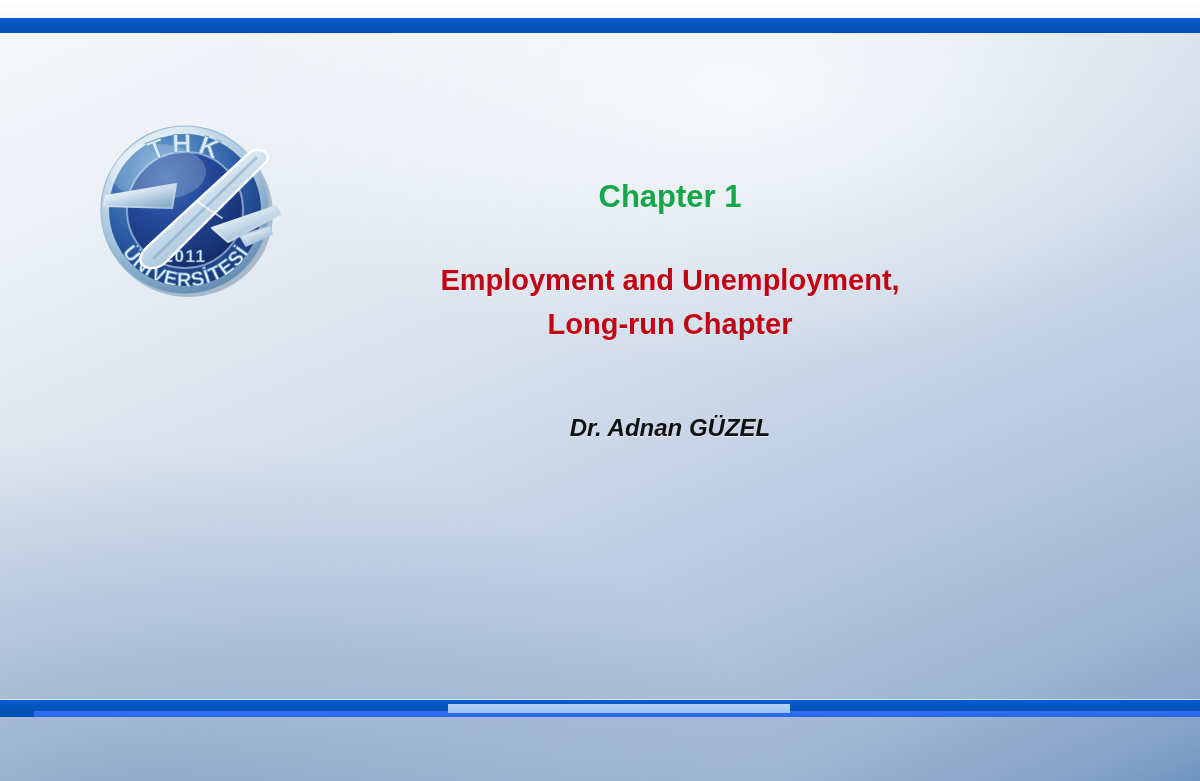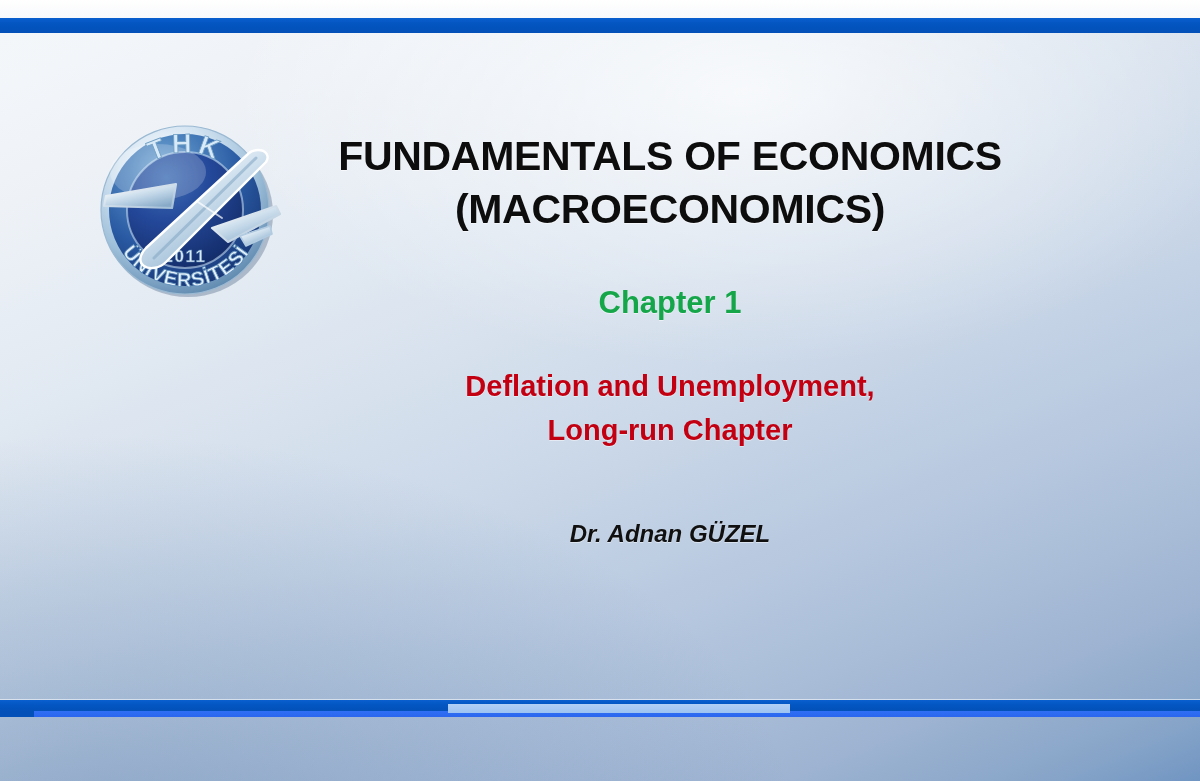--- a/index.html
+++ b/index.html
@@ -258,29 +258,25 @@
 
         <path d="M 176,48 L 74,148" stroke="rgba(130,165,195,0.55)" stroke-width="3" stroke-linecap="round" fill="none"></path>
 
         <path d="M 118,92 L 142,108" stroke="rgba(255,255,255,0.7)" stroke-width="2" stroke-linecap="round" fill="none"></path>
       </g>
     </svg>
   </div>
 
   <div class="content">
 
-    <h1 class="main-title">
-      <span>FUNDAMENTALS OF ECONOMICS</span>
-      <span class="line2">(MACROECONOMICS)</span>
-    </h1>
 
     <p class="chapter">Chapter 1</p>
 
     <p class="topics">
-      <span>Deflation and Unemployment,</span>
+      <span>Employment and Unemployment,</span>
       <span>Long-run Chapter</span>
     </p>
 
     <p class="author">Dr. Adnan GÜZEL</p>
   </div>
 
   <div class="bottom-bar-dark"></div>
   <div class="bottom-bar-light"></div>
   <div class="bottom-left-nub"></div>
   <div class="bottom-bar-highlight"></div>

